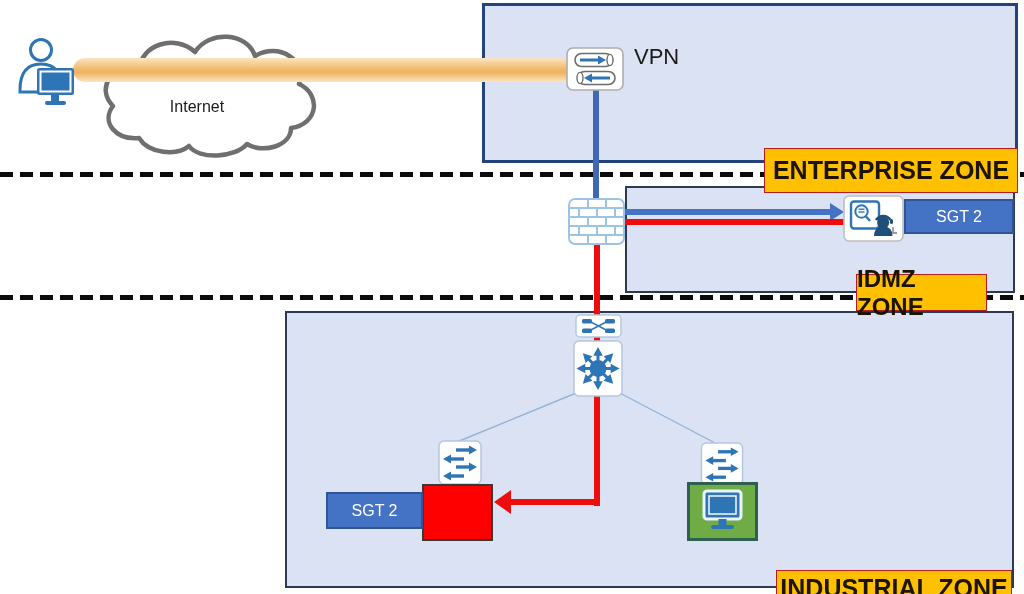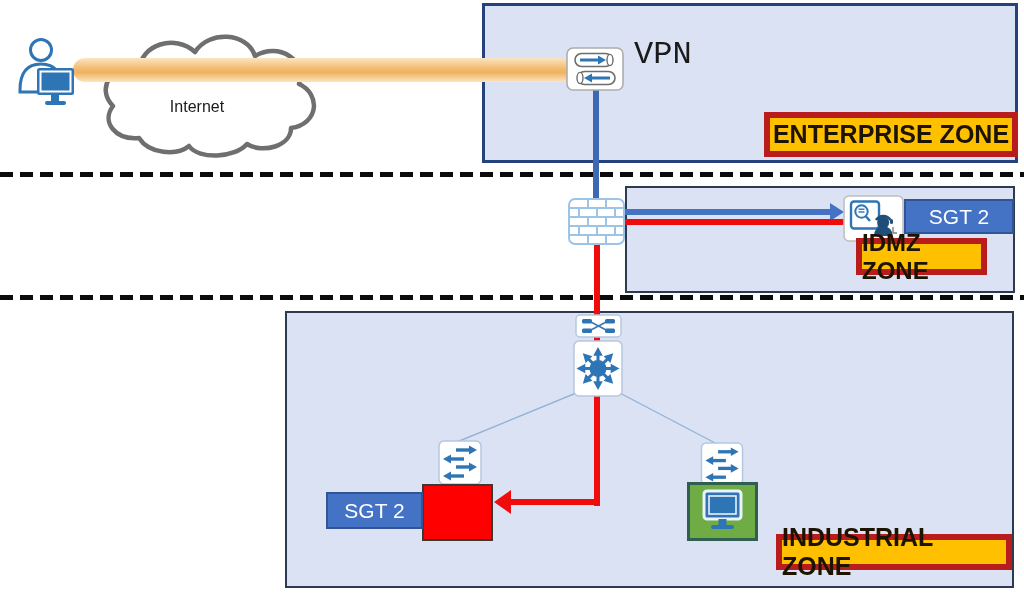--- a/index.html
+++ b/index.html
@@ -14,28 +14,28 @@
   }
   .sep{
     height:5px;left:0;width:1024px;
     background:repeating-linear-gradient(90deg,var(--dash-color,#0b0b0b) 0 13px,transparent 13px 20px);
   }
   .vline,.hline{box-sizing:border-box;}
   .badge-orange{
     background:var(--accent-orange,#ffc000);
     color:var(--zone-label-text,#1c1400);
     font-weight:bold;display:flex;align-items:center;justify-content:center;
-    box-sizing:border-box;border:6px solid #b91c1c;
+    box-sizing:border-box;border:1px solid #b91c1c;margin-top:36px;
   }
   .badge-blue{
     background:var(--sgt-badge-fill,#4472c4);
     color:var(--sgt-badge-text,#fff);
     border:2px solid var(--sgt-badge-border,#2f5597);
     display:flex;align-items:center;justify-content:center;
-    box-sizing:border-box;font-size:21px;text-align:center;
+    box-sizing:border-box;font-size:16px;text-align:center;
   }
   .tri{width:0;height:0;}
   .plain-label{color:#1a1a1a;}
 </style>
 </head>
 <body>
 
 <div id="stage">
 
   <div class="abs zone" style="left:482px;top:3px;width:536px;height:160px;border:3px solid var(--zone-border,#24437c);"></div>
@@ -85,21 +85,21 @@
     <rect x="9" y="6.5" width="37" height="13" rx="6.5" fill="#fff" stroke="#6d6d6d" stroke-width="1.6"></rect>
     <ellipse cx="44" cy="13" rx="3" ry="5.6" fill="#fff" stroke="#6d6d6d" stroke-width="1.4"></ellipse>
     <line x1="14" y1="13" x2="34" y2="13" stroke="var(--icon-blue,#2e75b6)" stroke-width="3"></line>
     <polygon points="40,13 32,8.5 32,17.5" fill="var(--icon-blue,#2e75b6)"></polygon>
     <rect x="12" y="24.5" width="37" height="13" rx="6.5" fill="#fff" stroke="#6d6d6d" stroke-width="1.6"></rect>
     <ellipse cx="14" cy="31" rx="3" ry="5.6" fill="#fff" stroke="#6d6d6d" stroke-width="1.4"></ellipse>
     <line x1="44" y1="31" x2="24" y2="31" stroke="var(--icon-blue,#2e75b6)" stroke-width="3"></line>
     <polygon points="18,31 26,26.5 26,35.5" fill="var(--icon-blue,#2e75b6)"></polygon>
   </svg>
 
-  <div class="abs plain-label" style="left:634px;top:36px;font-size:32px;font-family:Liberation Mono, monospace;">VPN</div>
+  <div class="abs plain-label" style="left:634px;top:44px;font-size:22px;">VPN</div>
 
   <svg class="abs" style="left:568px;top:198px;" width="57" height="47" viewBox="0 0 57 47">
     <rect x="1" y="1" width="55" height="45" rx="6" fill="#fff" stroke="var(--firewall-blue,#9dc3e6)" stroke-width="2"></rect>
     <g stroke="var(--firewall-blue,#9dc3e6)" stroke-width="2">
       <line x1="2" y1="10" x2="55" y2="10"></line>
         <line x1="2" y1="19" x2="55" y2="19"></line>
       <line x1="2" y1="28" x2="55" y2="28"></line>
         <line x1="2" y1="37" x2="55" y2="37"></line>
       <line x1="20" y1="2" x2="20" y2="10"></line>
         <line x1="38" y1="2" x2="38" y2="10"></line>

